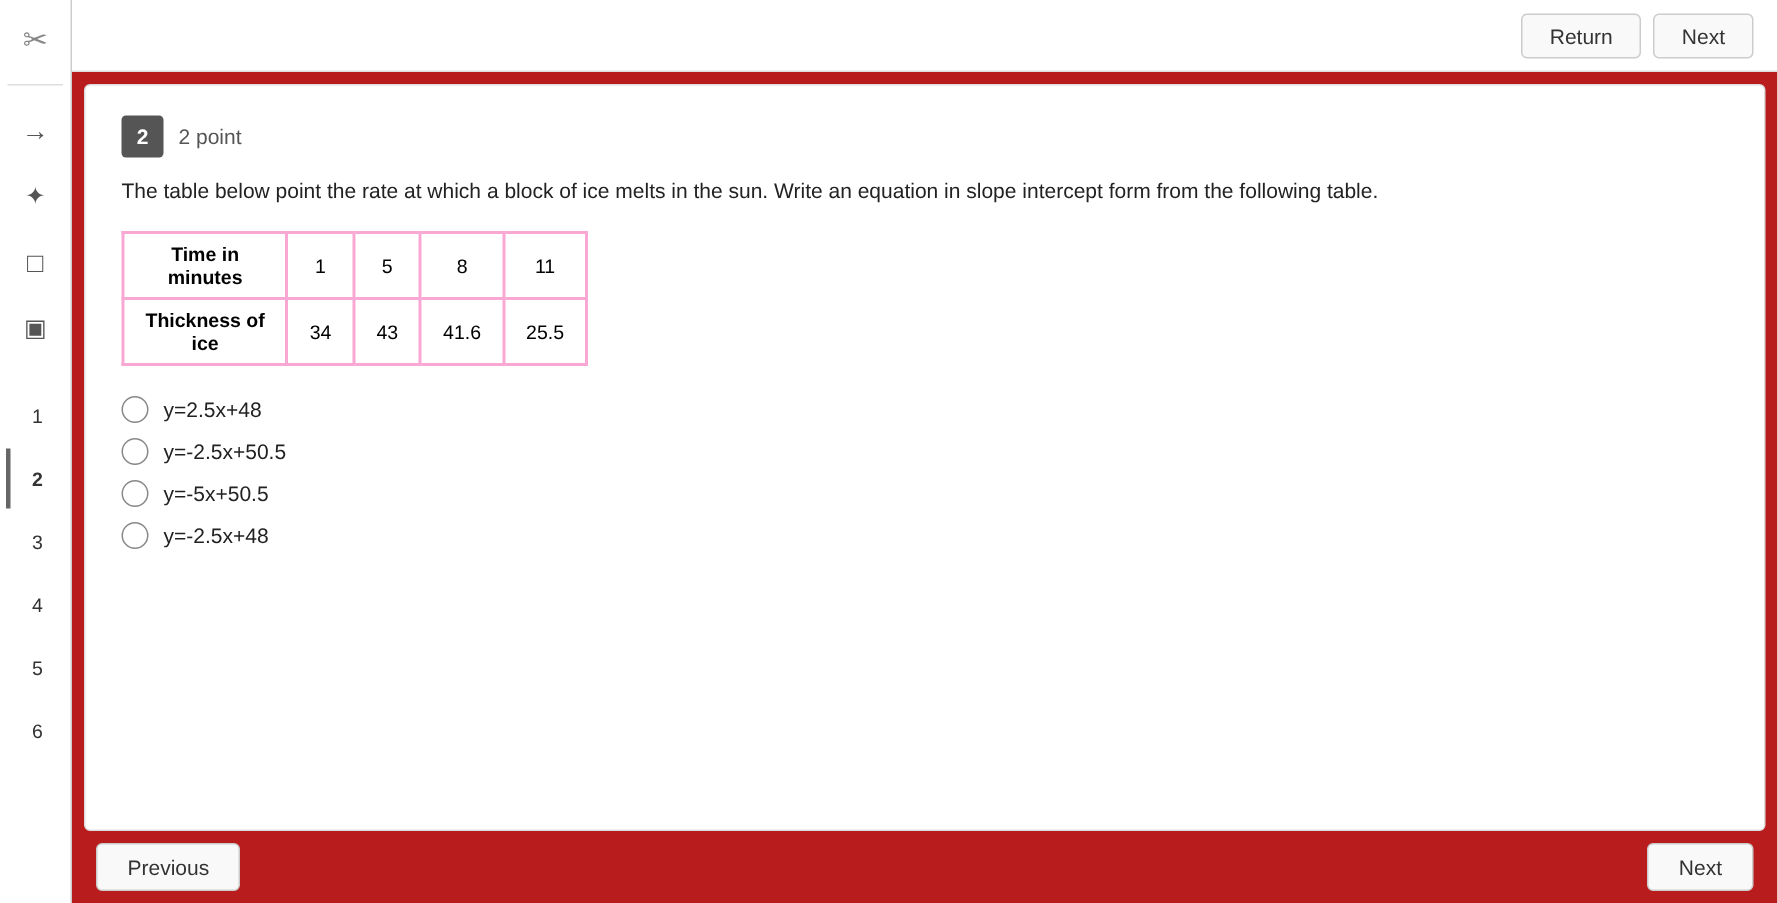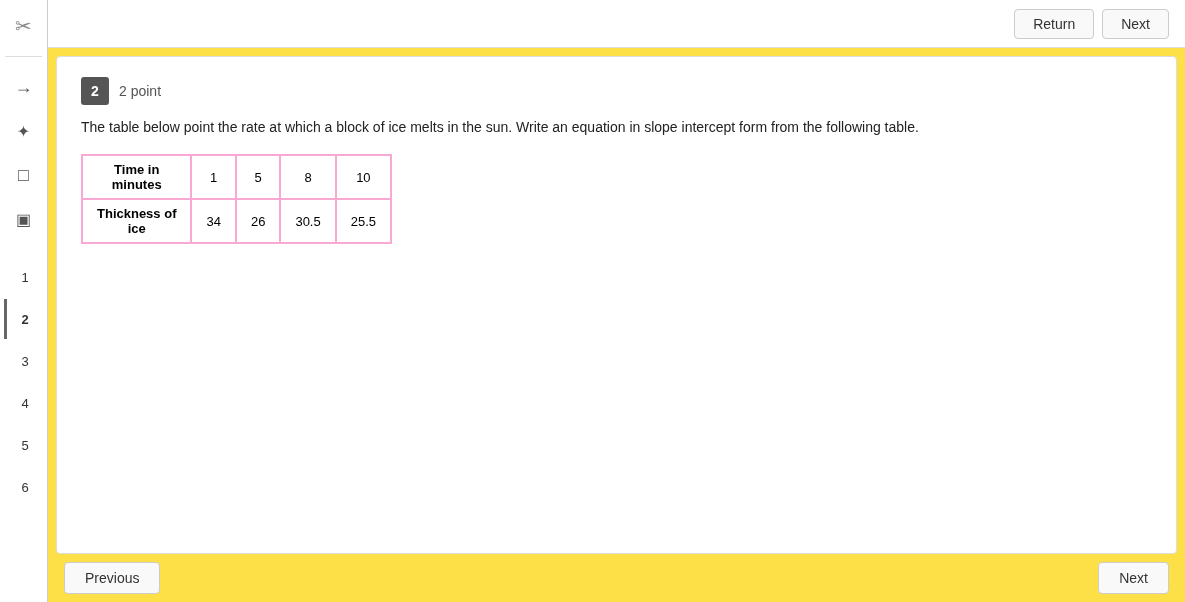--- a/index.html
+++ b/index.html
@@ -54,21 +54,21 @@
     .nav-number.active {
       border-left: 3px solid #666;
       font-weight: bold;
     }
 
     
     .main-content {
       flex: 1;
       display: flex;
       flex-direction: column;
-      background: #fde047;
+      background: #b91c1c;
       overflow: hidden;
     }
 
     
     .top-bar {
       height: 48px;
       background: #fff;
       border-bottom: 1px solid #ddd;
       display: flex;
       align-items: center;
@@ -242,34 +242,52 @@
 
     <table class="data-table">
       <tbody>
           <tr>
         <td class="row-header">
           Time in<br>minutes
         </td>
         <td>1</td>
         <td>5</td>
         <td>8</td>
-        <td>10</td>
+        <td>11</td>
       </tr>
       <tr>
         <td class="row-header">
           Thickness of<br>ice
         </td>
         <td>34</td>
-        <td>26</td>
-        <td>30.5</td>
+        <td>43</td>
+        <td>41.6</td>
         <td>25.5</td>
       </tr>
     </tbody>
       </table>
 
+    <div class="answer-choices">
+      <label class="answer-choice">
+        <div class="radio-circle"></div>
+        <span>y=2.5x+48</span>
+      </label>
+      <label class="answer-choice">
+        <div class="radio-circle"></div>
+        <span>y=-2.5x+50.5</span>
+      </label>
+      <label class="answer-choice">
+        <div class="radio-circle"></div>
+        <span>y=-5x+50.5</span>
+      </label>
+      <label class="answer-choice">
+        <div class="radio-circle"></div>
+        <span>y=-2.5x+48</span>
+      </label>
+    </div>
 
   </div>
 
   <div class="bottom-nav">
     <button class="bottom-btn">Previous</button>
     <button class="bottom-btn">Next</button>
   </div>
 
 </div>
 

